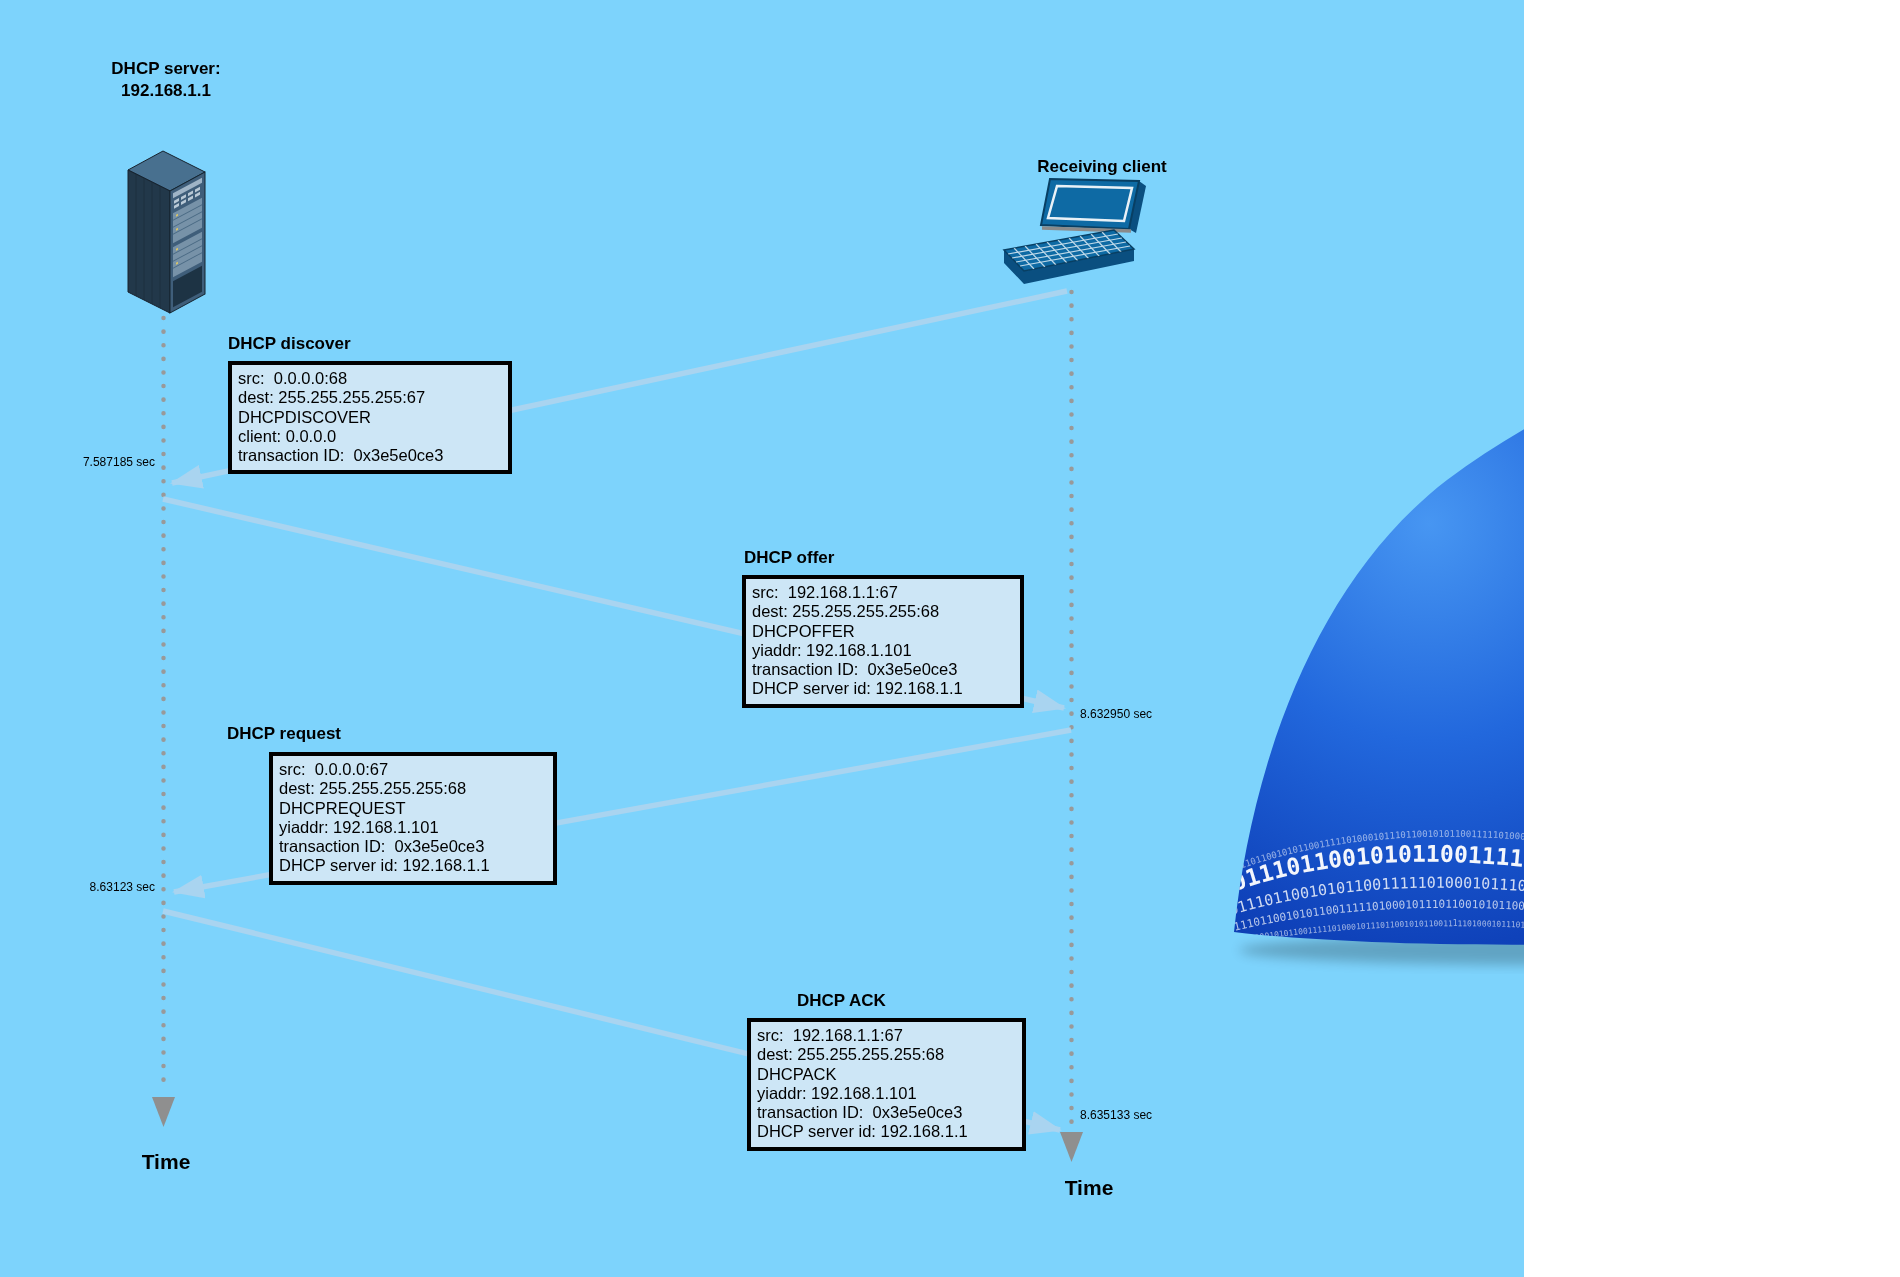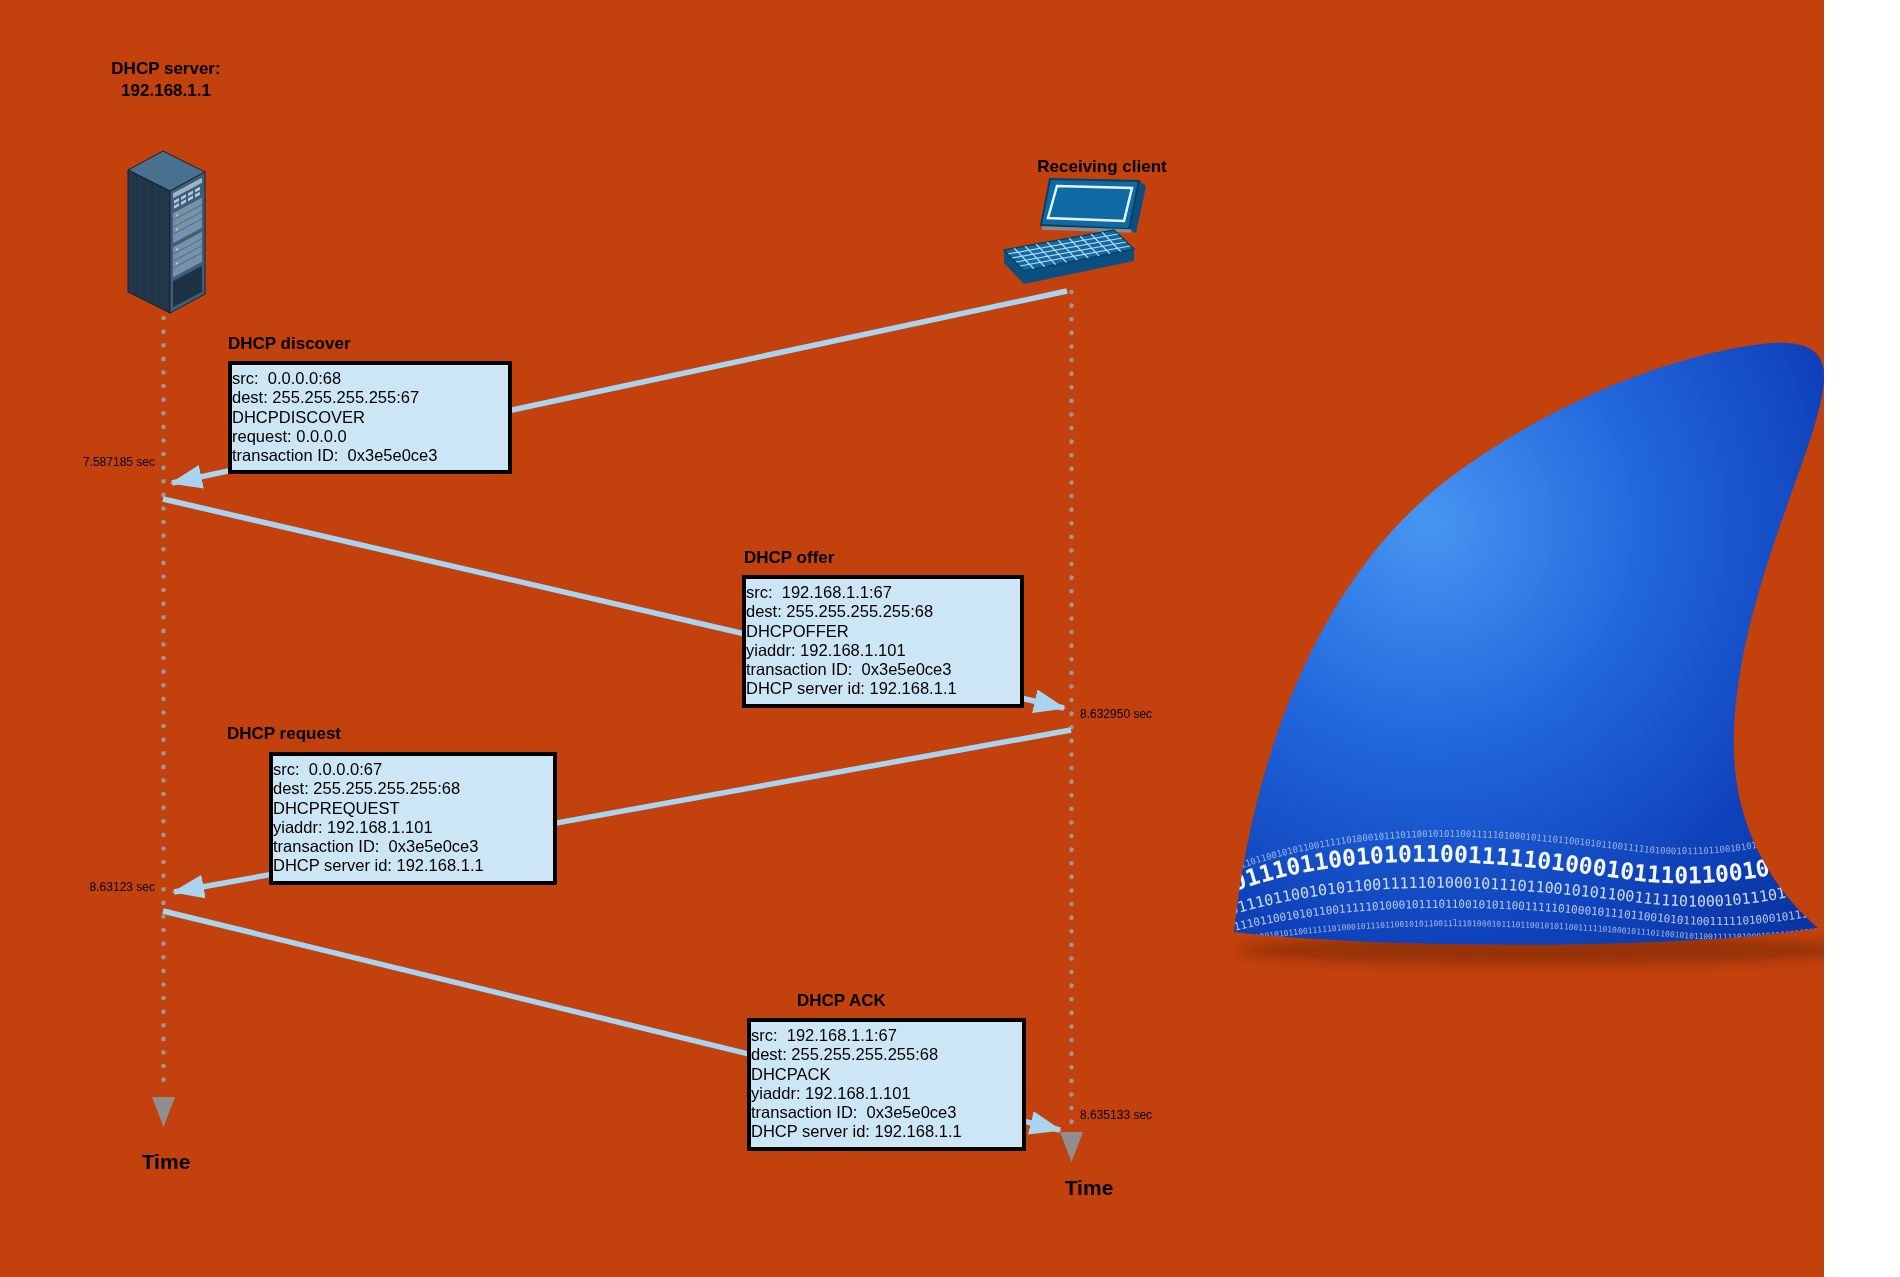--- a/index.html
+++ b/index.html
@@ -1,25 +1,25 @@
 <!DOCTYPE html>
 <html><head>
 <meta charset="utf-8">
 <style>
   html,body{margin:0;padding:0;background:#fff;}
-  .canvas{position:relative;width:1824px;height:1277px;background:#c2410c;overflow:hidden;
+  .canvas{position:relative;width:1524px;height:1277px;background:#7dd3fc;overflow:hidden;
           font-family:"Liberation Sans",sans-serif;color:#000;}
   .abs{position:absolute;}
   .actor-label{font-weight:bold;font-size:17px;line-height:22px;text-align:center;}
   .time-label{font-weight:bold;font-size:21px;text-align:center;width:100px;}
   .timestamp{font-size:12px;white-space:nowrap;}
   .ts-right-align{text-align:right;}
   .msg-title{font-weight:bold;font-size:17px;white-space:nowrap;z-index:3;}
   .msg-box{box-sizing:border-box;border:4px solid #000;background:#cde6f6;
-           padding:4px 0 5px;font-size:16.5px;line-height:19.3px;z-index:3;}
+           padding:4px 6px 5px;font-size:16.5px;line-height:19.3px;z-index:3;}
   .box-line{white-space:pre;}
   svg{display:block;}
   #diagram-layer{position:absolute;left:0;top:0;z-index:1;}
   #logo-wrap{z-index:0;}
 </style>
 </head>
 <body>
 
 <div class="canvas">
 
@@ -132,21 +132,21 @@
   <div class="abs timestamp ts-right-align" style="left:28px;top:455px;width:127px;">7.587185 sec</div>
   <div class="abs timestamp" style="left:1080px;top:707px;">8.632950 sec</div>
   <div class="abs timestamp ts-right-align" style="left:40px;top:880px;width:115px;">8.63123 sec</div>
   <div class="abs timestamp" style="left:1080px;top:1108px;">8.635133 sec</div>
 
   <div class="abs msg-title" style="left:228px;top:334px;">DHCP discover</div>
   <div class="abs msg-box" style="left:228px;top:361px;width:284px;">
     <div class="box-line">src:  0.0.0.0:68</div>
     <div class="box-line">dest: 255.255.255.255:67</div>
     <div class="box-line">DHCPDISCOVER</div>
-    <div class="box-line">request: 0.0.0.0</div>
+    <div class="box-line">client: 0.0.0.0</div>
     <div class="box-line">transaction ID:  0x3e5e0ce3</div>
   </div>
 
   <div class="abs msg-title" style="left:744px;top:548px;">DHCP offer</div>
   <div class="abs msg-box" style="left:742px;top:575px;width:282px;">
     <div class="box-line">src:  192.168.1.1:67</div>
     <div class="box-line">dest: 255.255.255.255:68</div>
     <div class="box-line">DHCPOFFER</div>
     <div class="box-line">yiaddr: 192.168.1.101</div>
     <div class="box-line">transaction ID:  0x3e5e0ce3</div>

